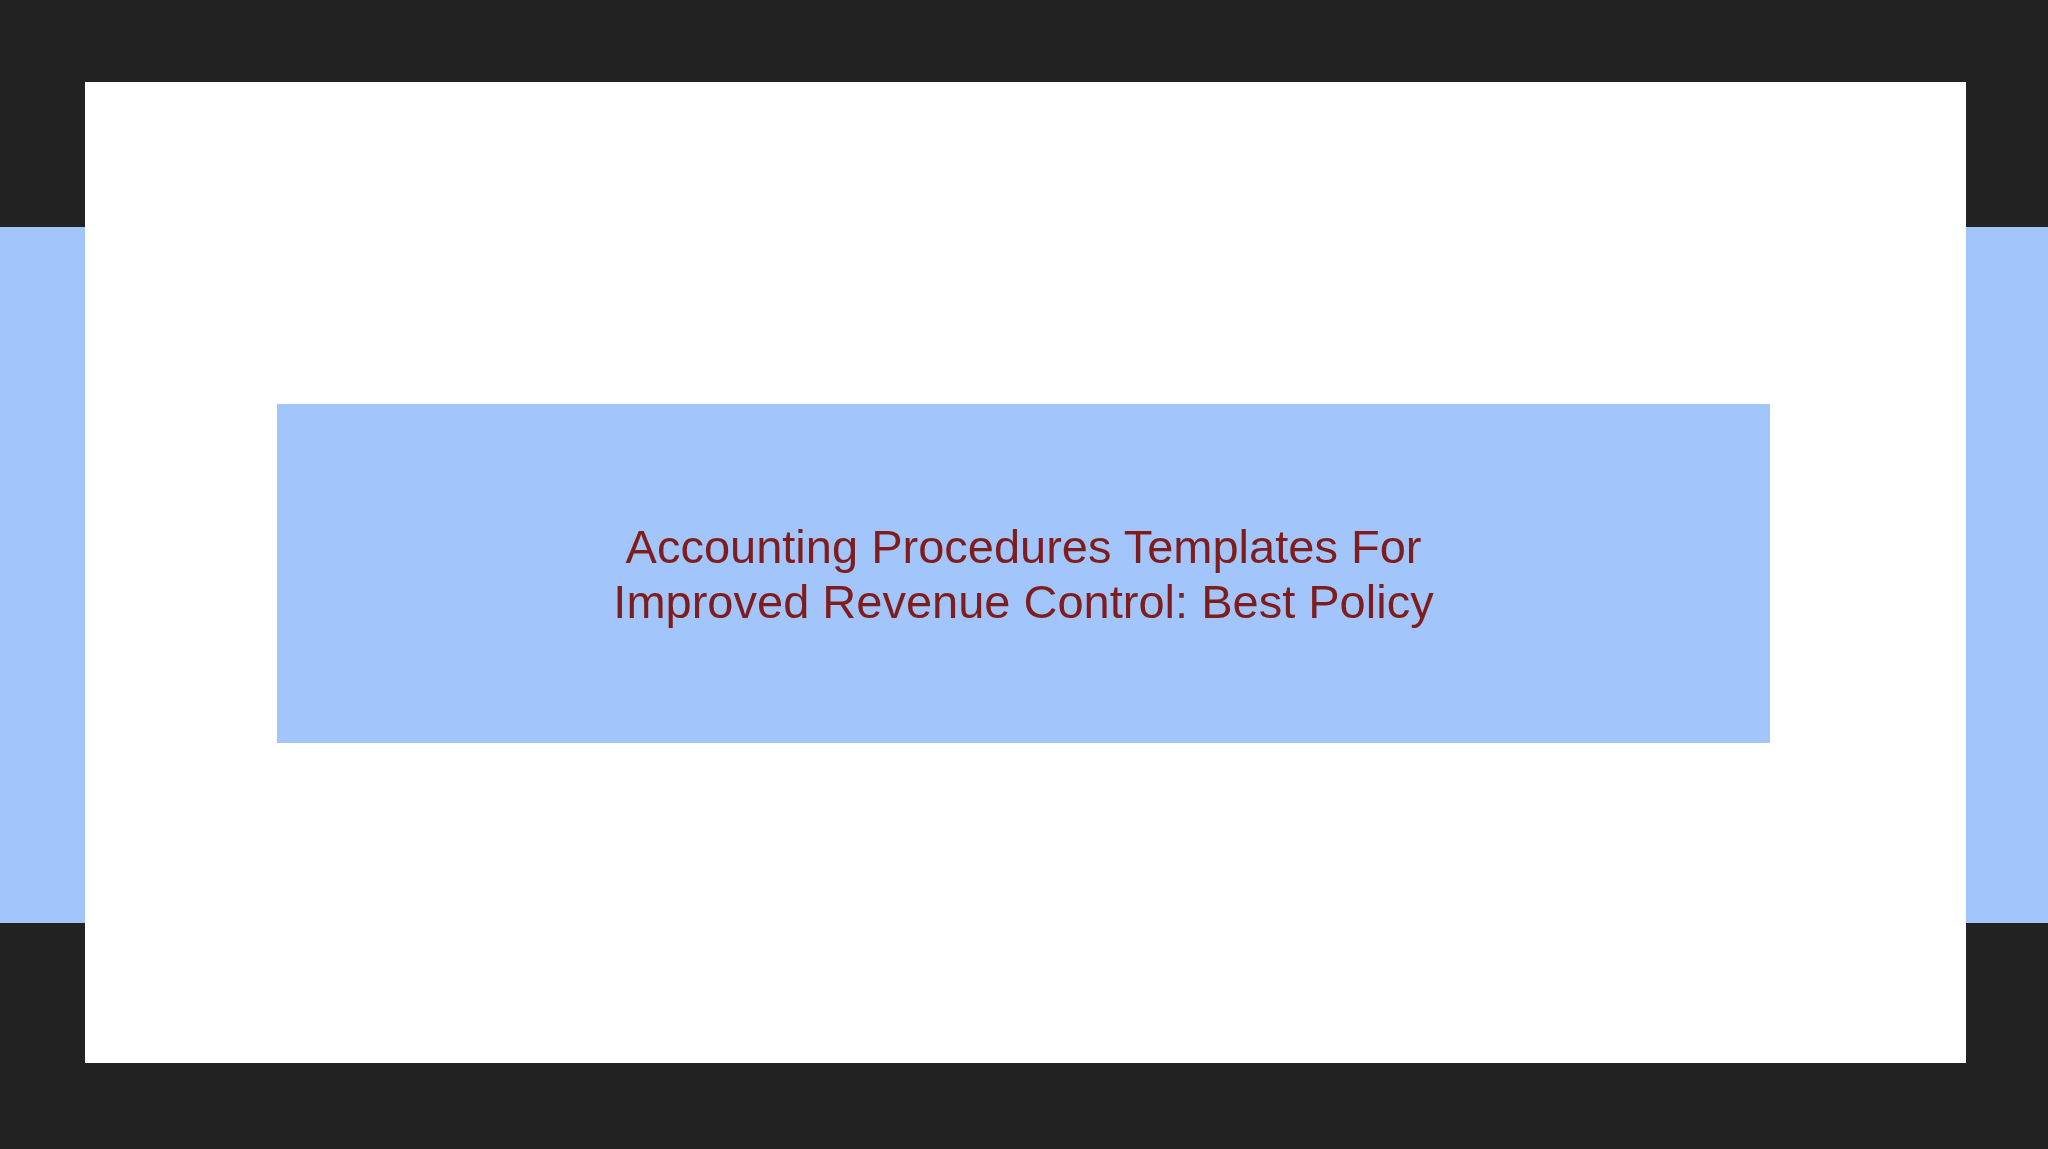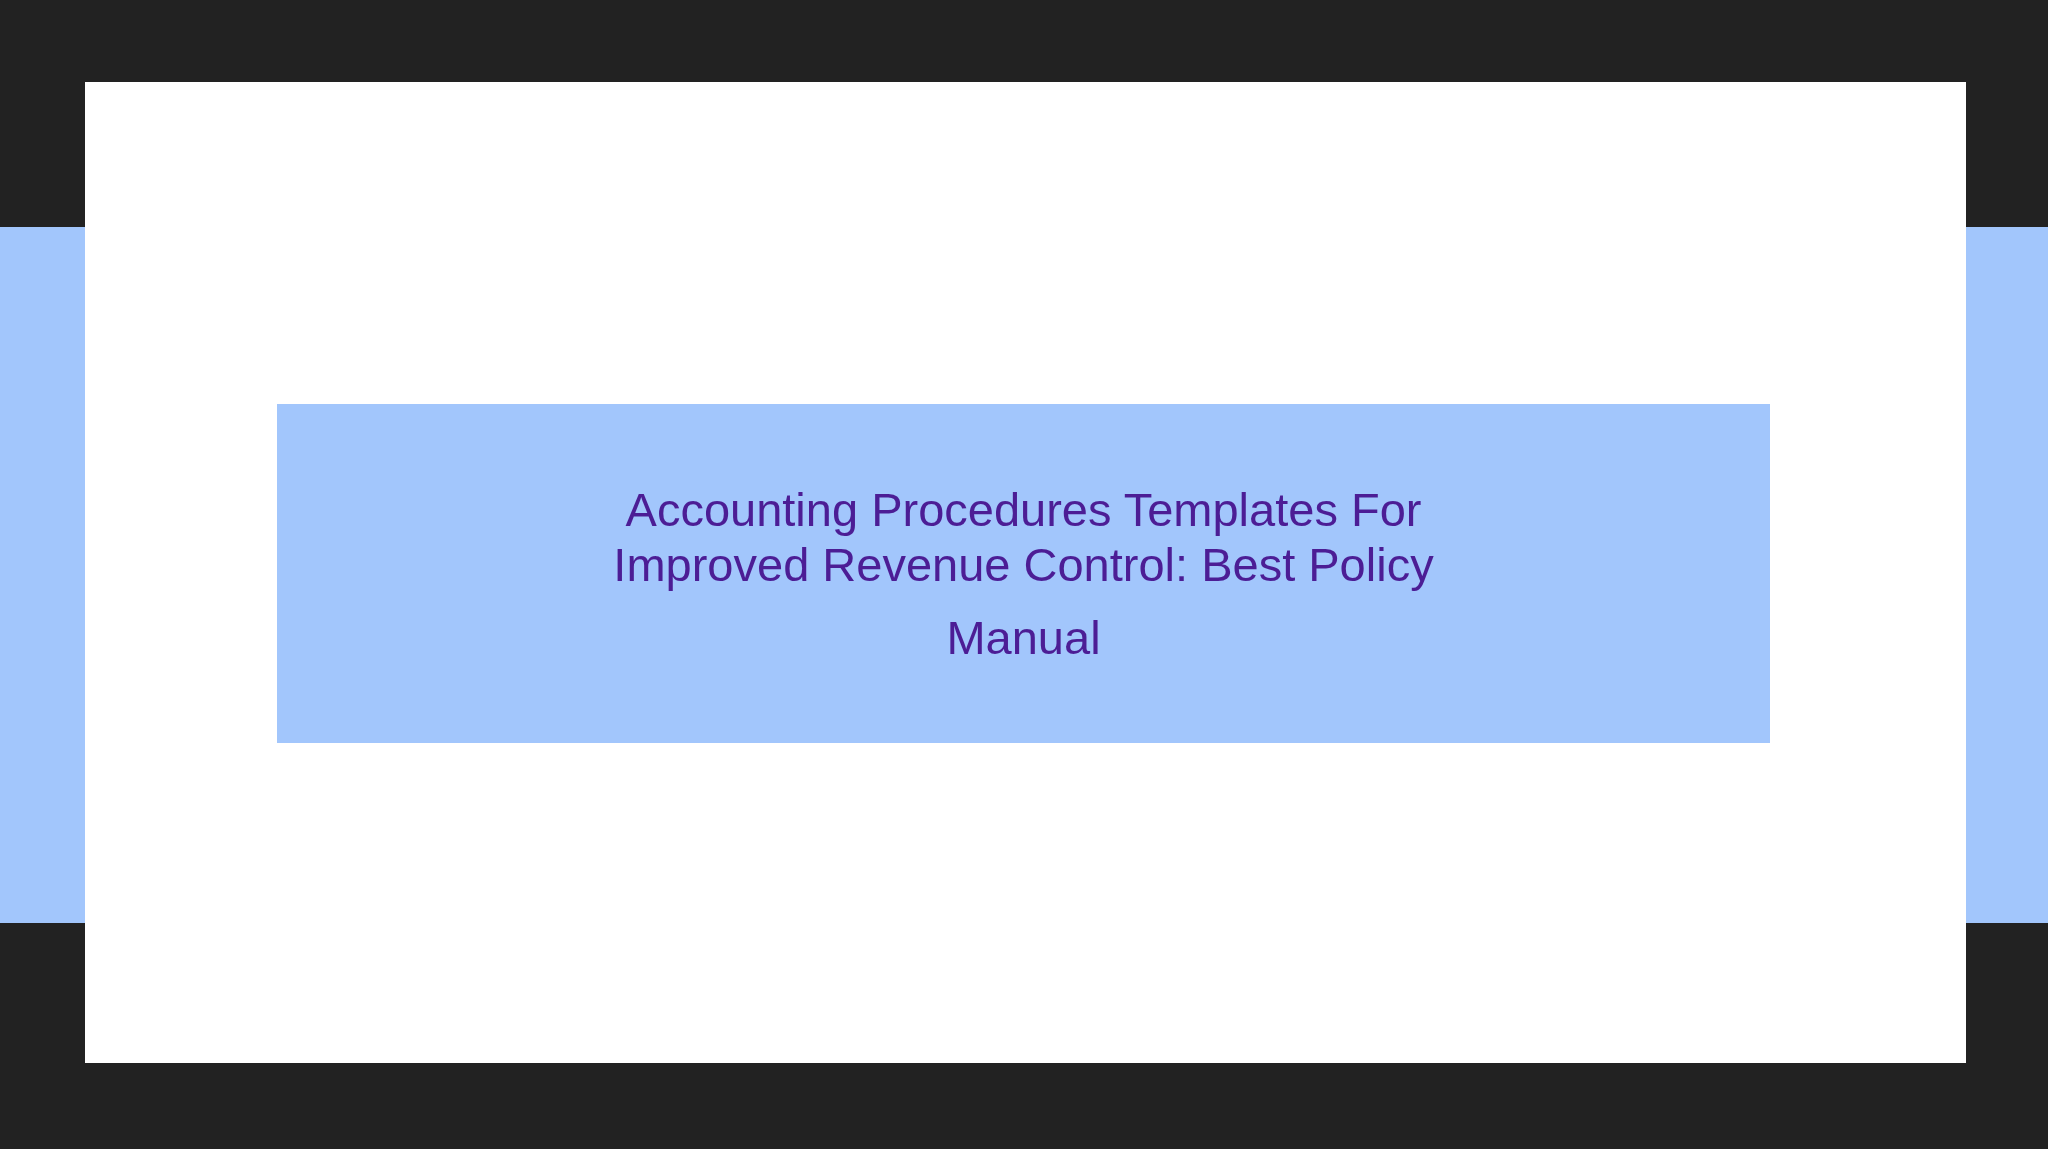--- a/index.html
+++ b/index.html
@@ -54,21 +54,21 @@
     display: flex;
     flex-direction: column;
     align-items: center;
     justify-content: center;
     box-sizing: border-box;
     padding: 0 40px;
   }
 
   .title-text {
     margin: 0;
-    color: #4c1d95;
+    color: #7f1d1d;
     font-family: "Liberation Sans", sans-serif;
     font-size: 47px;
     font-weight: 400;
     line-height: 55px;
     text-align: center;
     letter-spacing: 0px;
     width: 920px;
     max-width: 100%;
   }
 
@@ -82,19 +82,19 @@
 
 <div class="stage">
 
   <div class="accent-band"></div>
 
   <div class="doc-panel">
 
     <div class="title-block">
 
       <h1 class="title-text"><span>Accounting Procedures Templates For</span>
-<span>Improved Revenue Control: Best Policy</span><span class="title-tail">Manual</span></h1>
+<span>Improved Revenue Control: Best Policy</span></h1>
 
     </div>
 
   </div>
 
 </div>
 
 </body></html>

